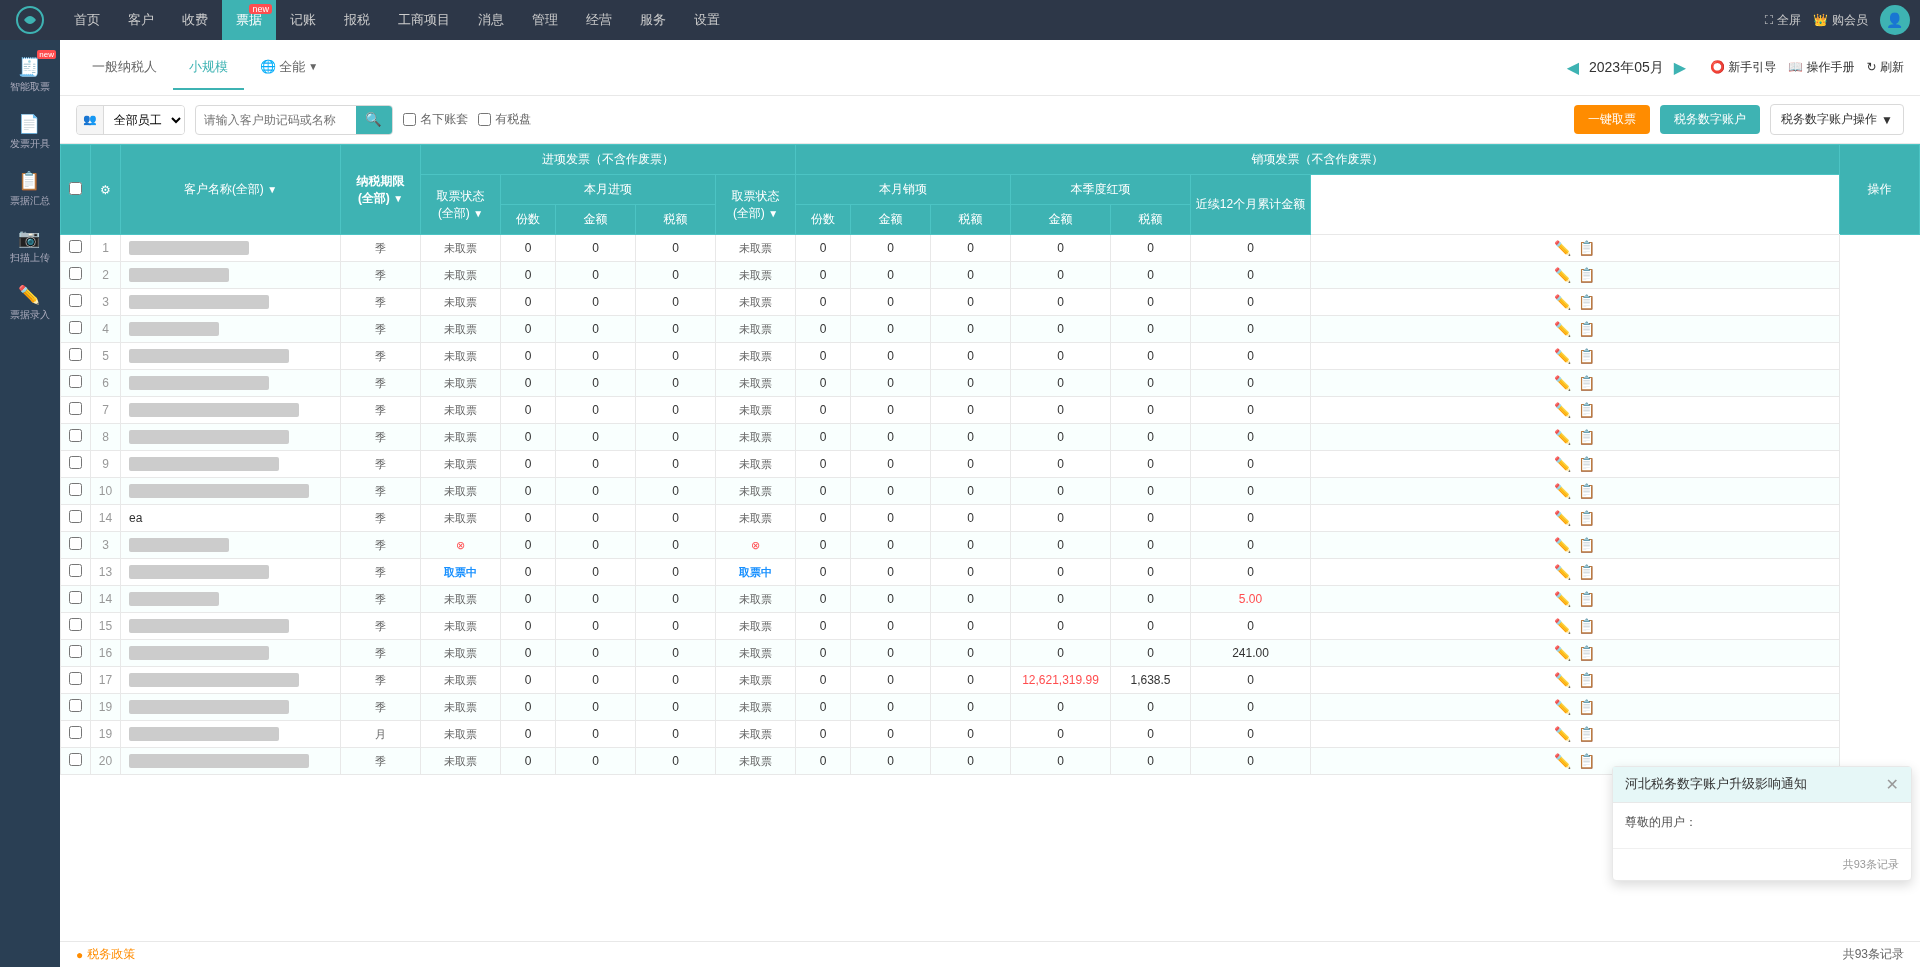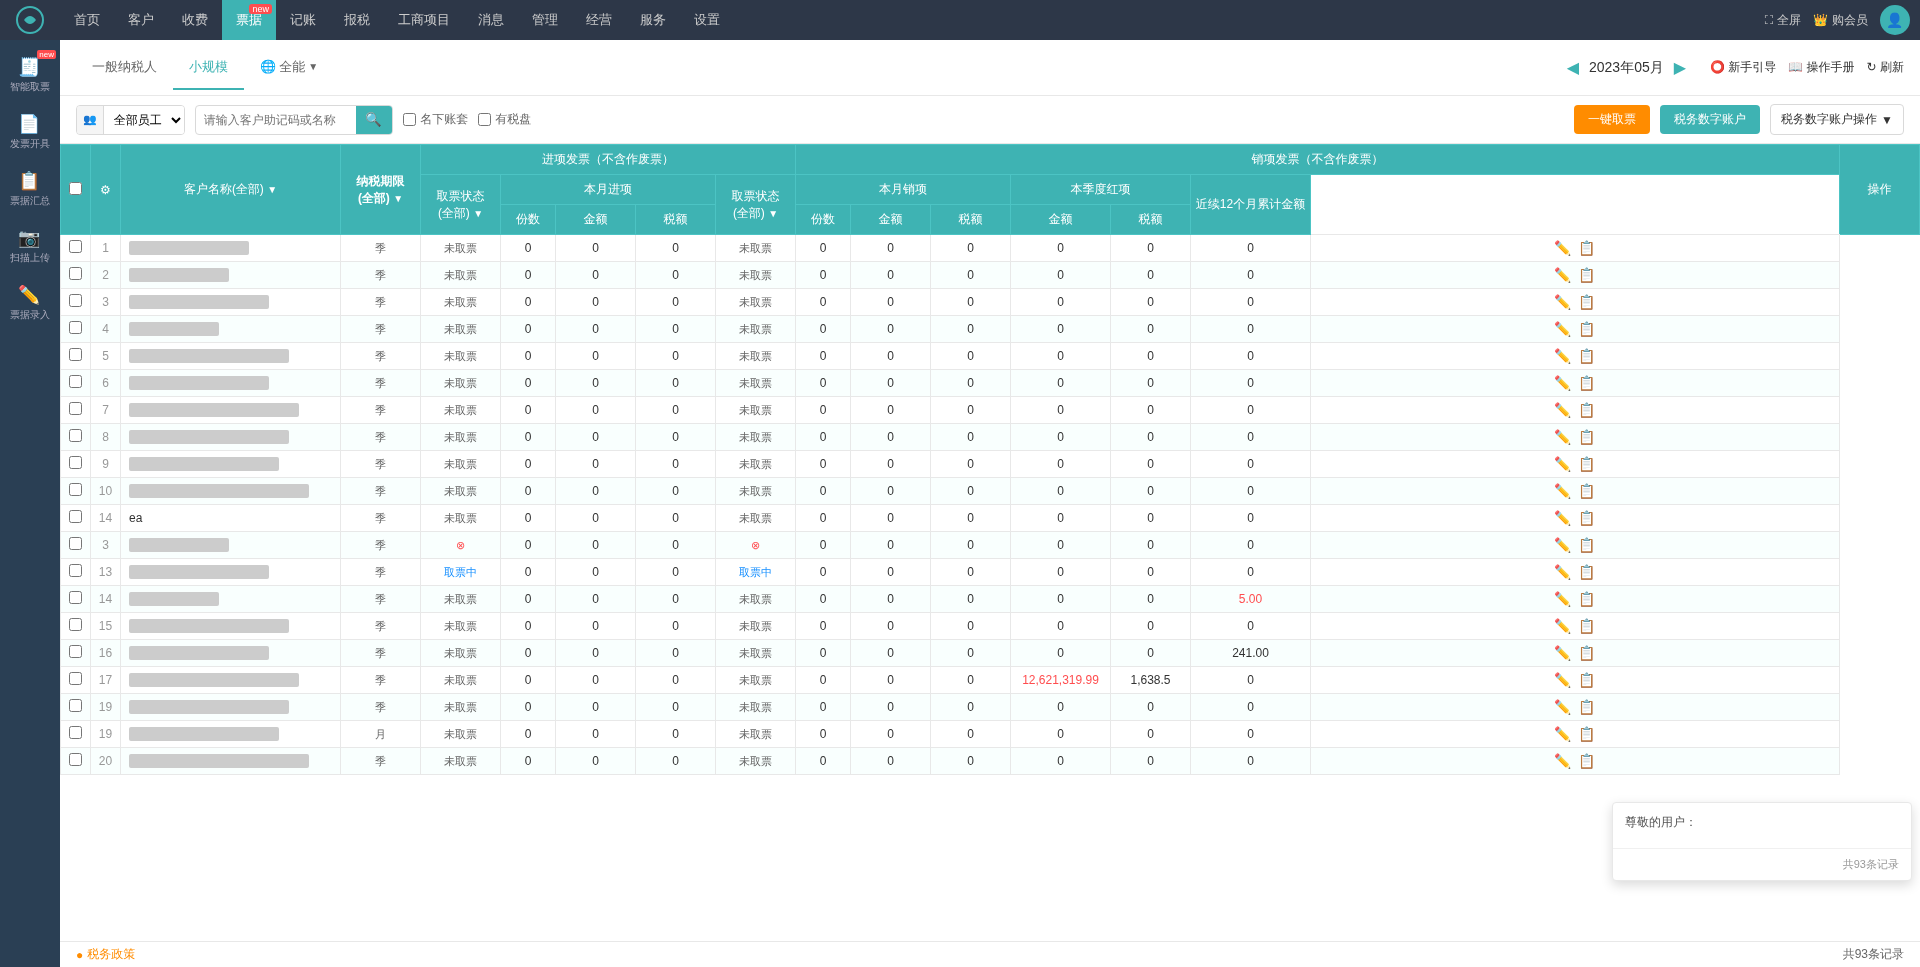--- a/index.html
+++ b/index.html
@@ -48,21 +48,21 @@
     
     .table-wrap { flex: 1; overflow: auto; background: #fff; margin: 0; }
     table { width: 100%; border-collapse: collapse; font-size: 12px; }
     thead tr th { background: #3eb3b3; color: #fff; text-align: center; padding: 6px 4px; border: 1px solid #4cc4c4; white-space: nowrap; font-weight: 500; position: sticky; top: 0; z-index: 2; }
     tbody tr { background: #fff; }
     tbody tr:nth-child(even) { background: #f9fffe; }
     tbody td { text-align: center; padding: 5px 4px; border: 1px solid #e8e8e8; color: #333; white-space: nowrap; }
     tbody td.text-left { text-align: left; padding-left: 8px; }
     .status-badge { display: inline-flex; align-items: center; gap: 2px; color: #666; font-size: 11px; }
     .status-badge.error { color: #ff4d4f; }
-    .status-badge.taking { color: #1890ff; }
+    .status-badge.taking { color: #1890ff; font-weight: bold; }
     .action-icons { display: flex; align-items: center; justify-content: center; gap: 6px; }
     .action-icon { color: #3eb3b3; cursor: pointer; font-size: 14px; }
     .blurred-text { background: #ccc; border-radius: 2px; color: transparent; user-select: none; display: inline-block; }
     .row-num { color: #999; }
     .period-tag { font-size: 11px; color: #666; }
 
     
     .notification-popup { position: absolute; right: 16px; bottom: 40px; width: 300px; background: #fff; border: 1px solid #e8e8e8; border-radius: 4px; box-shadow: 0 4px 12px rgba(0,0,0,0.15); z-index: 100; }
     .notif-header { background: #e6f7f7; padding: 8px 12px; font-size: 13px; color: #333; font-weight: 500; display: flex; align-items: center; justify-content: space-between; border-bottom: 1px solid #e8e8e8; }
     .notif-body { padding: 10px 12px; font-size: 12px; color: #555; line-height: 1.6; }
@@ -702,20 +702,24 @@
       <div class="action-icons">
         <span class="action-icon">✏️</span>
         <span class="action-icon">📋</span>
       </div>
     </td>
   </tr>
           </tbody>
       </table>
 
       <div class="notification-popup" style="position:absolute;right:8px;bottom:60px;">
+        <div class="notif-header">
+          <span>河北税务数字账户升级影响通知</span>
+          <span class="notif-close">✕</span>
+        </div>
         <div class="notif-body">
           <div style="font-weight:500;margin-bottom:6px;">尊敬的用户：</div>
         </div>
         <div class="notif-footer">
           <span>共93条记录</span>
         </div>
       </div>
     </div>
 
     <div class="status-bar">

